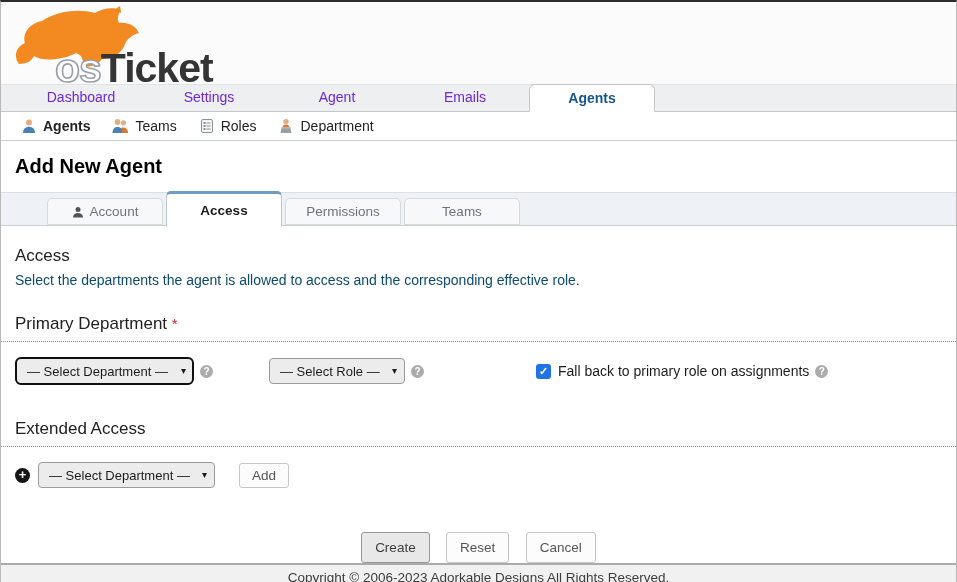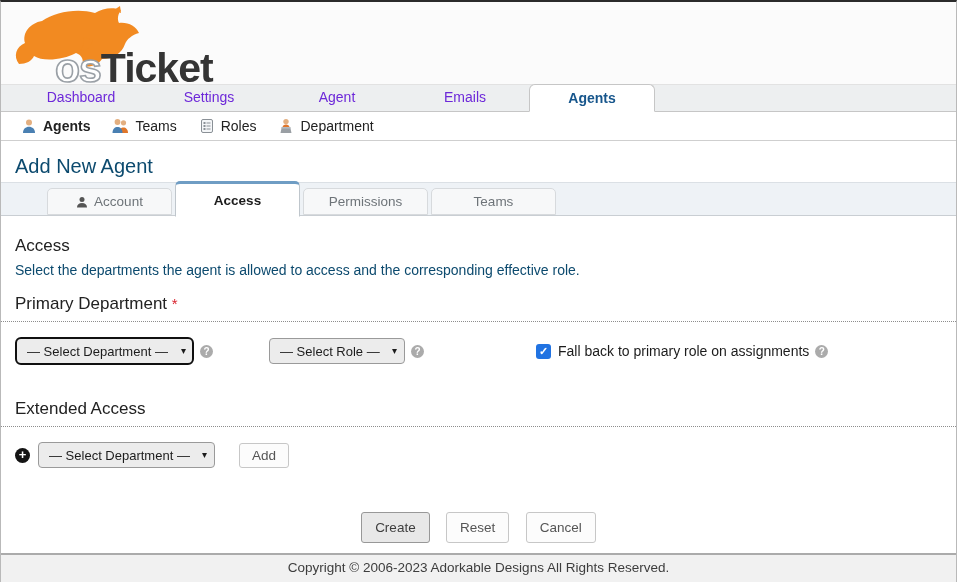--- a/index.html
+++ b/index.html
@@ -30,33 +30,33 @@
 
   
   .subnav { height:29px; background:#fff; border-bottom:1px solid #cfcfcf; display:flex; align-items:center;
             gap:22px; padding-left:20px; font-size:14px; color:#222; flex:0 0 auto; }
   .sn-item { display:flex; align-items:center; gap:6px; cursor:pointer; }
   .sn-item.active .sn-label { font-weight:bold; }
   .sn-item svg { display:block; }
 
   
   .content { flex:1 1 auto; padding:12px 14px 0 14px; position:relative; }
-  .page-title { color:#0c4a6e; font-size:20px; font-weight:normal; margin:2px 0 4px 0; }
+  .page-title { color:#000000; font-size:20px; font-weight:bold; margin:2px 0 14px 0; }
 
   .tabstrip { background:#eef2f6; border-top:1px solid #dbe0e5; border-bottom:1px solid #c9ced3;
               height:34px; display:flex; align-items:flex-end; padding-left:46px; margin:0 -14px; position:relative; }
-  .tab { width:125px; height:27px; margin-right:3px; background:#f7f8f9; border:1px solid #d7dadd; border-radius:5px 5px 0 0;
+  .tab { width:116px; height:27px; margin-right:3px; background:#f7f8f9; border:1px solid #d7dadd; border-radius:5px 5px 0 0;
          display:flex; align-items:center; justify-content:center; gap:6px; font-size:13.5px; color:#6e7479; cursor:pointer; }
   .tab.active { background:#fff; border:1px solid #bfc6cc; border-top:3px solid #6f9dc4; border-bottom:1px solid #fff;
                 height:36px; margin-bottom:-2px; color:#1c1c1c; font-weight:bold; z-index:2; }
 
   .sect-heading { font-size:17px; font-weight:normal; color:#222; margin:20px 0 6px 0; }
   .sect-desc { font-size:14px; color:#0c4a6e; margin:0 0 6px 0; }
 
-  .underlined { font-size:17px; font-weight:normal; color:#222; margin:16px -14px 0 -14px; padding:0 0 7px 14px;
+  .underlined { font-size:17px; font-weight:normal; color:#222; margin:26px -14px 0 -14px; padding:0 0 7px 14px;
                 border-bottom:1px dotted #8d8d8d; }
   .req { color:#d9232e; font-size:15px; }
 
   .form-row { display:flex; align-items:center; margin-top:15px; }
 
   .selwrap { position:relative; display:inline-block; }
   .selwrap select { -webkit-appearance:none; appearance:none; background:#ececec; border:1px solid #9a9a9a;
                     border-radius:4px; font-family:"Liberation Sans",sans-serif; font-size:13px; color:#1c1c1c;
                     padding:4px 24px 4px 10px; height:26px; cursor:pointer; }
   .selwrap .chev { position:absolute; right:8px; top:50%; transform:translateY(-52%); font-size:10px; color:#1c1c1c; pointer-events:none; }

